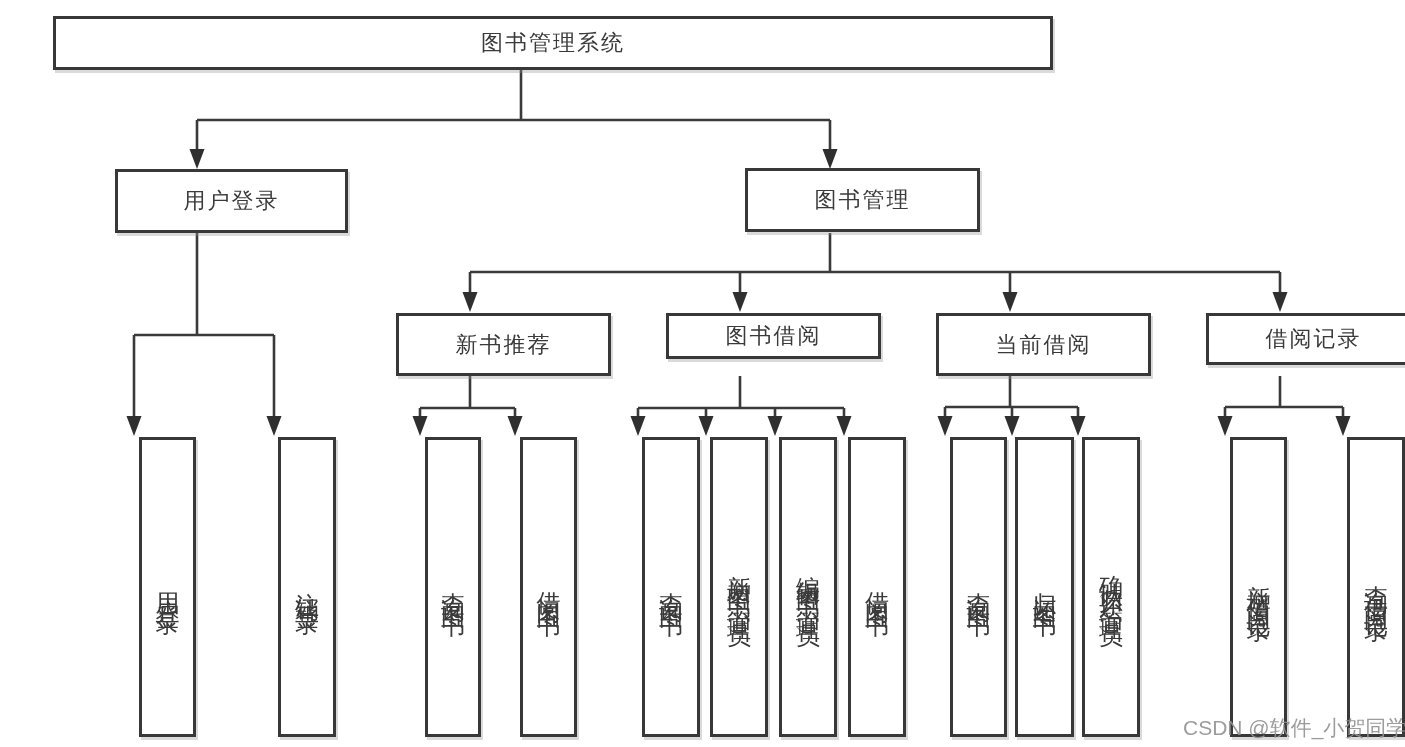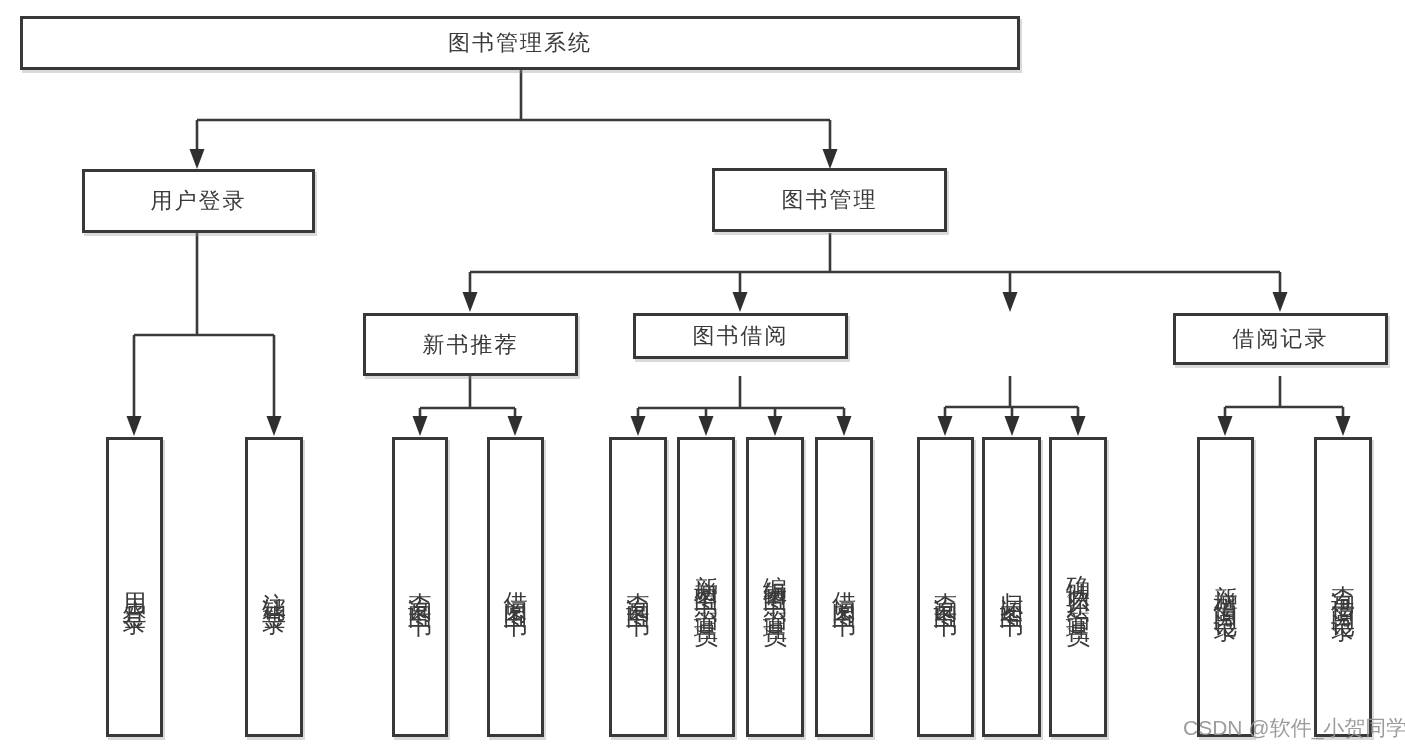--- a/index.html
+++ b/index.html
@@ -25,20 +25,21 @@
     position: absolute;
     box-sizing: border-box;
     background: #ffffff;
     border: 3px solid #383838;
     box-shadow: 2px 3px 0 rgba(150,150,150,0.35);
     display: flex;
     align-items: center;
     justify-content: center;
     color: #3a3a3a;
     z-index: 2;
+    margin-left: 33px;
   }
   .box-h {
     font-size: 22px;
     letter-spacing: 2px;
     white-space: nowrap;
   }
   .box-v {
     writing-mode: vertical-rl;
     text-orientation: mixed;
     font-size: 24px;
@@ -124,20 +125,21 @@
     </g>
   </svg>
 
   <div class="node box-h" style="left:20px; top:16px; width:1000px; height:54px;">图书管理系统</div>
 
   <div class="node box-h" style="left:82px; top:169px; width:233px; height:64px;">用户登录</div>
   <div class="node box-h" style="left:363px; top:313px; width:215px; height:63px;">新书推荐</div>
 
   <div class="node box-h" style="left:712px; top:168px; width:235px; height:64px;">图书管理</div>
   <div class="node box-h" style="left:633px; top:313px; width:215px; height:46px;">图书借阅</div>
+  <div class="node box-h" style="left:903px; top:313px; width:215px; height:63px;">当前借阅</div>
   <div class="node box-h" style="left:1173px; top:313px; width:215px; height:52px;">借阅记录</div>
 
   <div class="node box-v" style="left:106px; top:437px; width:57px; height:300px;">用户登录</div>
   <div class="node box-v" style="left:245px; top:437px; width:58px; height:300px;">注销登录</div>
 
   <div class="node box-v" style="left:392px; top:437px; width:56px; height:300px;">查询图书</div>
   <div class="node box-v" style="left:487px; top:437px; width:57px; height:300px;">借阅图书</div>
 
   <div class="node box-v" style="left:609px; top:437px; width:58px; height:300px;">查询图书</div>
   <div class="node box-v" style="left:677px; top:437px; width:58px; height:300px;">新增图书（管理员）</div>

